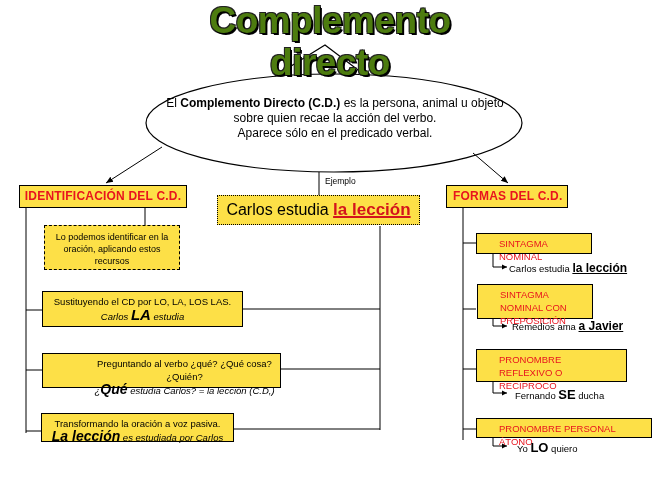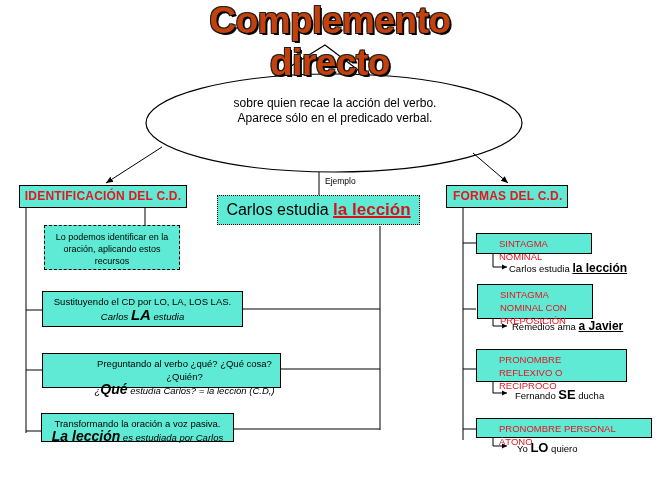--- a/index.html
+++ b/index.html
@@ -3,28 +3,28 @@
 <meta charset="utf-8">
 <style>
   html, body { margin: 0; padding: 0; background: #ffffff; }
   body { width: 661px; height: 478px; position: relative; overflow: hidden;
          font-family: "Liberation Sans", sans-serif; color: #000; }
   .abs { position: absolute; }
   svg.lines { position: absolute; left: 0; top: 0; width: 661px; height: 478px; }
 
   .title { left: 150px; top: 0px; width: 360px; text-align: center;
            font-family: "Liberation Sans", sans-serif; font-weight: bold;
-           font-size: 37px; color: #c2410c; letter-spacing: -0.5px;
+           font-size: 37px; color: #4d7c0f; letter-spacing: -0.5px;
            text-shadow: 2px 2px 0 #000, 1px 1px 0 #000, -1px -1px 0 #222, 1px -1px 0 #222, -1px 1px 0 #222; }
 
   .ellipse-text { left: 150px; top: 96px; width: 370px; text-align: center;
                   font-size: 12px; line-height: 15px; color: #000; }
   .ellipse-text b { font-weight: bold; }
 
-  .box { position: absolute; background: #5eead4; border: 1px solid #000; box-sizing: border-box; }
+  .box { position: absolute; background: #fde047; border: 1px solid #000; box-sizing: border-box; }
   .head-red { color: #e8141e; font-weight: bold; font-size: 12px; text-align: center;
               line-height: 20px; letter-spacing: 0.2px; }
 
   .dashed { border: 1px dashed #000; font-size: 9px; line-height: 12px; text-align: center;
             padding: 5px 4px; color: #000; }
   .dotted { border: 1px dotted #000; font-size: 16px; text-align: center; line-height: 28px; }
   .dotted .em { color: #d4141c; font-weight: bold; text-decoration: underline;
                 text-decoration-thickness: 2px; font-size: 17px; }
 
   .rec { font-size: 9.5px; text-align: center; line-height: 13px; padding: 3px 2px; }
@@ -79,20 +79,21 @@
 
   <polyline points="493,253 493,267 507,267" fill="none" stroke="#000" stroke-width="1" marker-end="url(#arr2)"></polyline>
   <polyline points="493,318 493,326 507,326" fill="none" stroke="#000" stroke-width="1" marker-end="url(#arr2)"></polyline>
   <polyline points="493,381 493,393 507,393" fill="none" stroke="#000" stroke-width="1" marker-end="url(#arr2)"></polyline>
   <polyline points="493,437 493,446 507,446" fill="none" stroke="#000" stroke-width="1" marker-end="url(#arr2)"></polyline>
 </svg>
 
 <div class="abs title">Complemento directo</div>
 
 <div class="abs ellipse-text">
+  <div><span>El </span><b>Complemento Directo (C.D.)</b><span> es la persona, animal u objeto</span></div>
   <div>sobre quien recae la acción del verbo.</div>
   <div>Aparece sólo en el predicado verbal.</div>
 </div>
 
 <div class="abs small" style="left:325px; top:176px;">Ejemplo</div>
 <div class="box dotted" style="left:217px; top:195px; width:203px; height:30px;">
   <span>Carlos estudia </span><span class="em">la lección</span>
 </div>
 
 <div class="box head-red" style="left:19px; top:185px; width:168px; height:23px;">IDENTIFICACIÓN  DEL C.D.</div>

